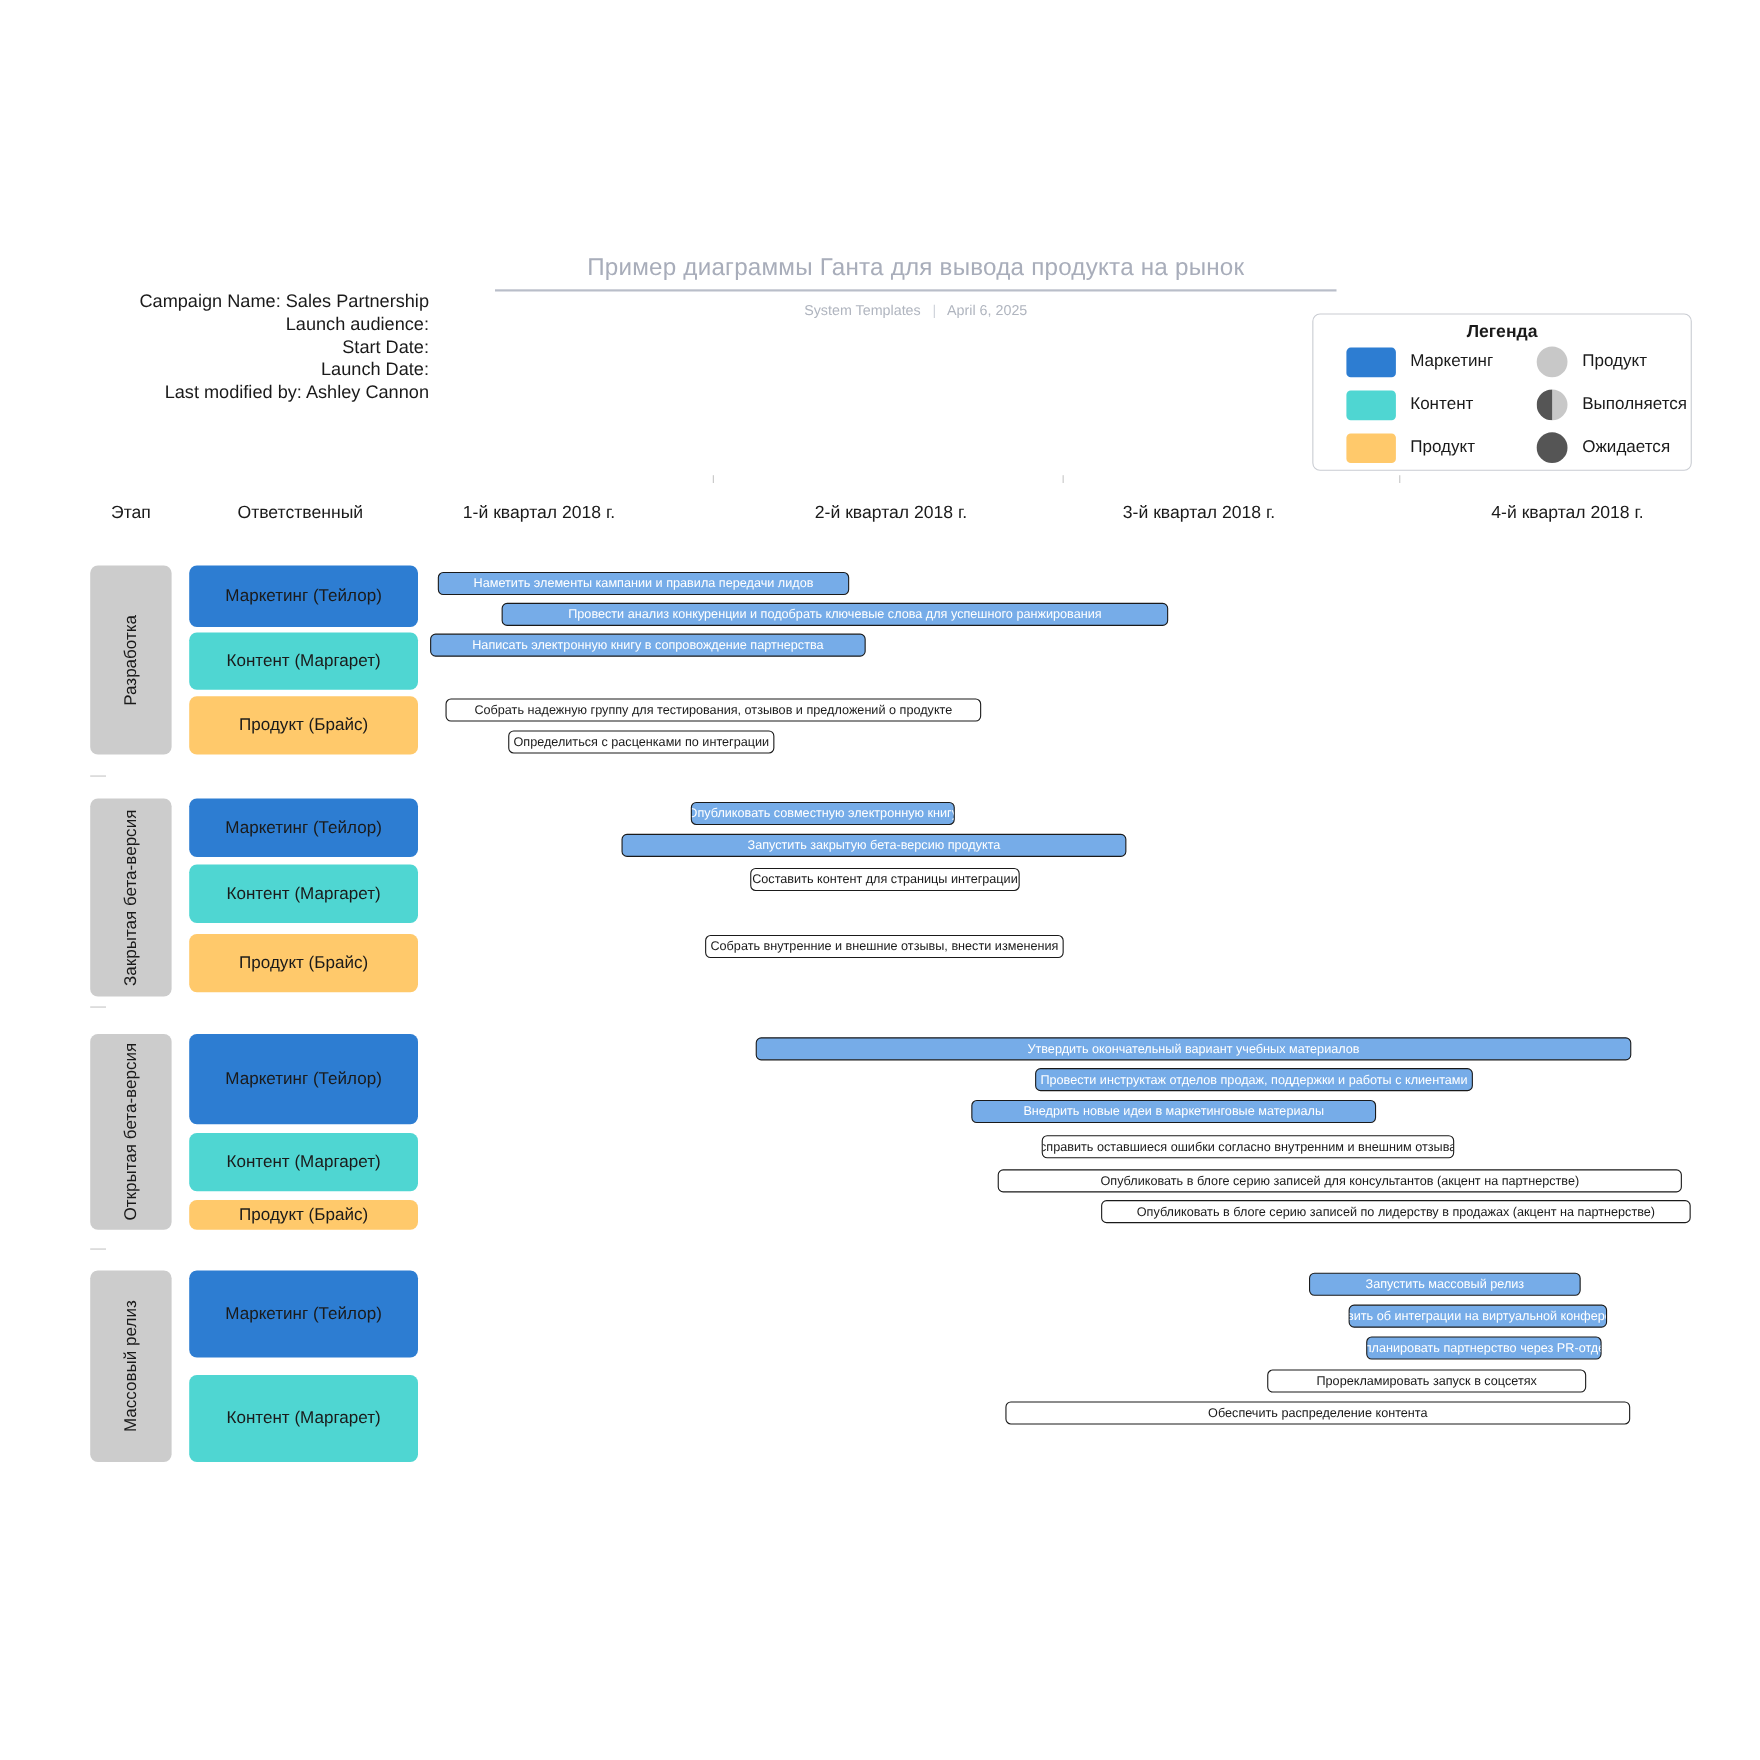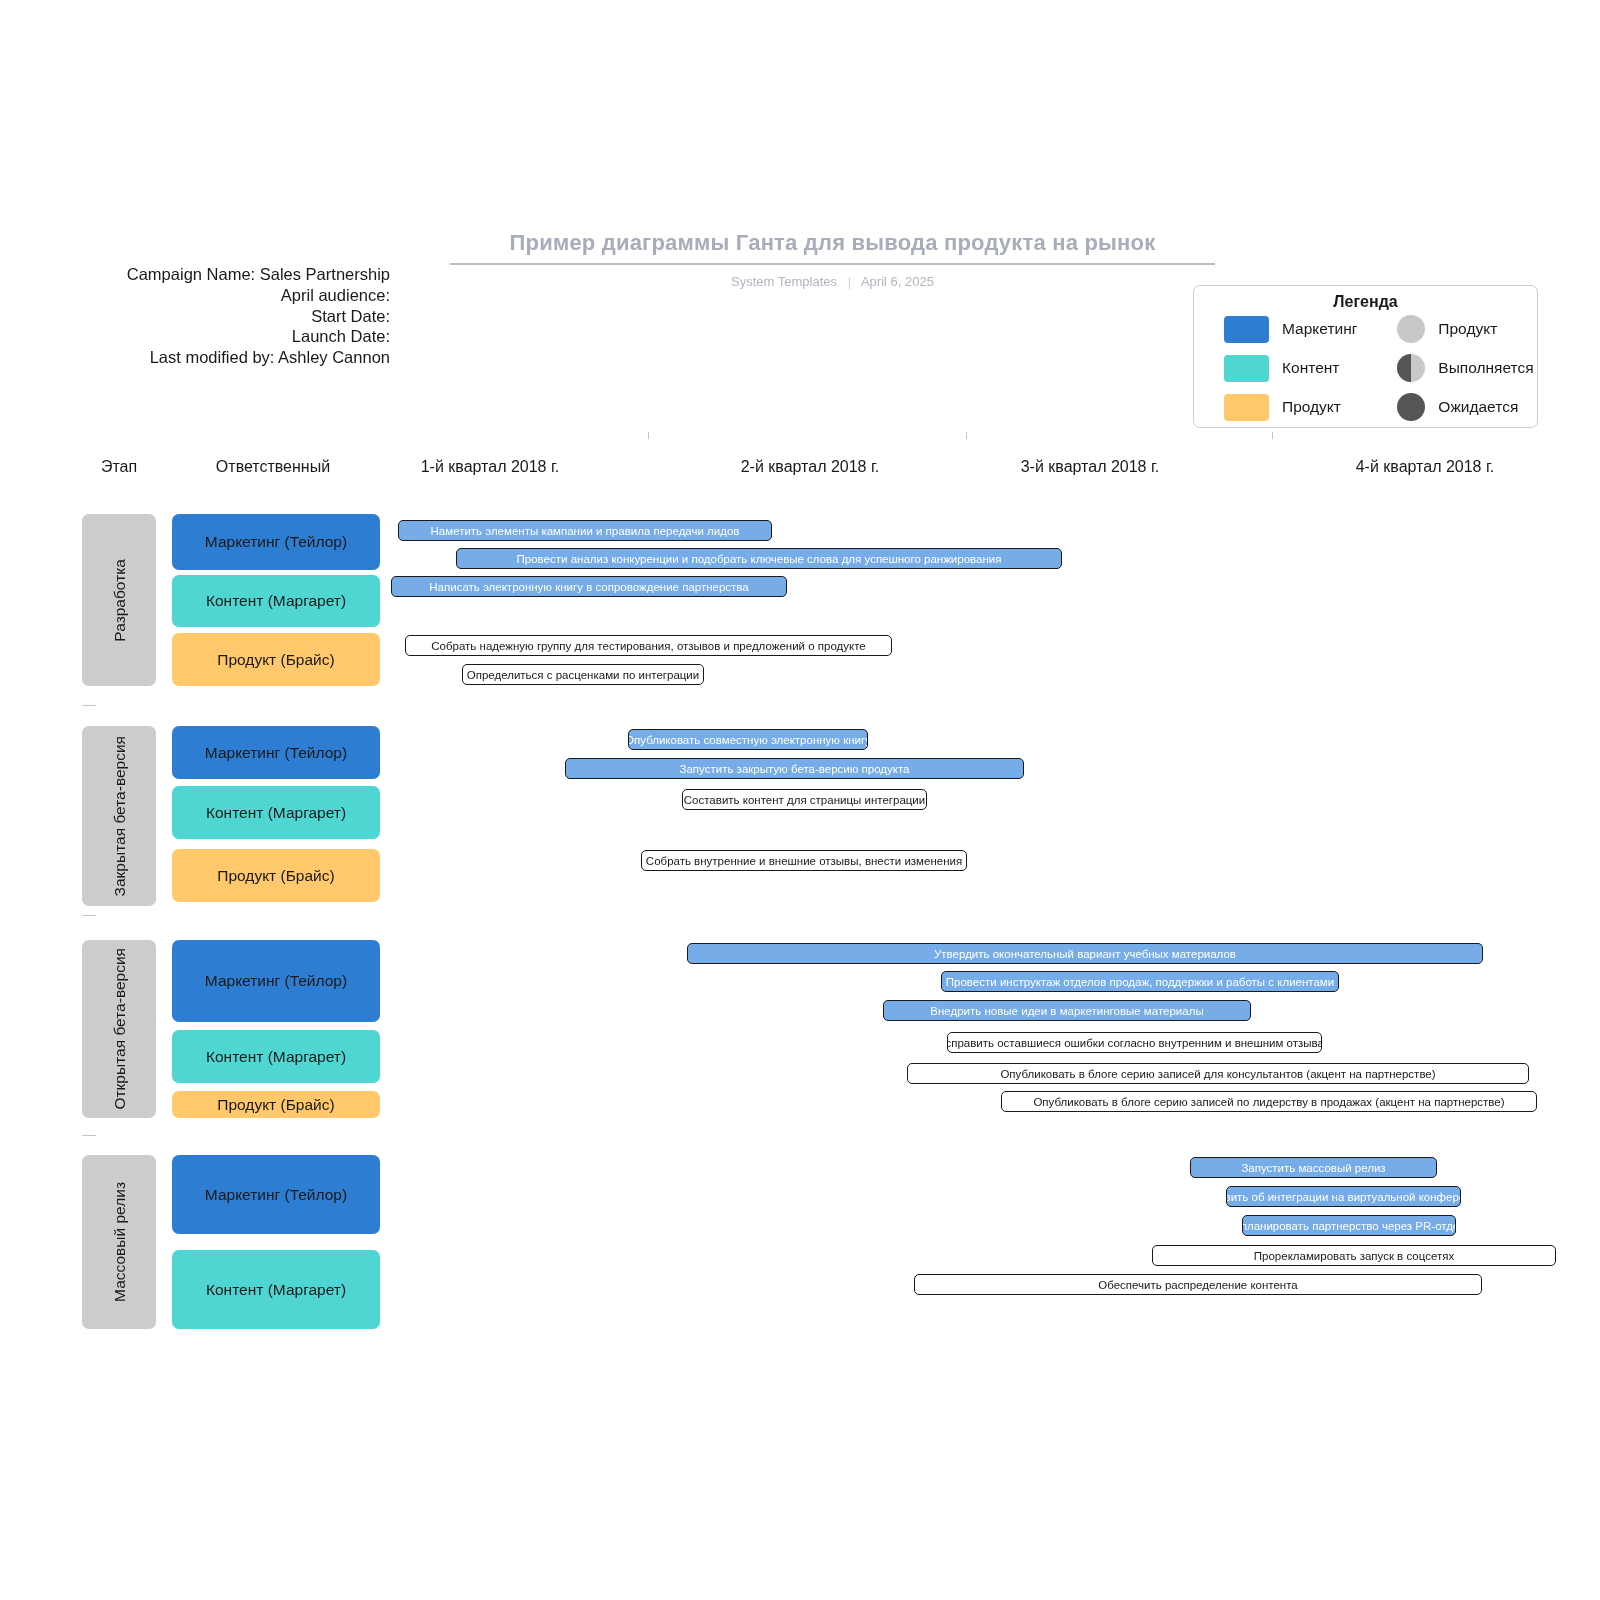--- a/index.html
+++ b/index.html
@@ -12,21 +12,21 @@
     position:relative;
     overflow:hidden;
   }
   
   #meta-block {
     position:absolute; left:60px; top:264px; width:330px;
     text-align:right; font-size:16.5px; line-height:20.8px; color:#1a1a1a;
   }
   #title-block { position:absolute; left:450px; top:230px; width:765px; text-align:center; }
   #chart-title {
-    font-size:22px; font-weight:bold; color:#a8adba; letter-spacing:.2px;
+    font-size:22px; font-weight:normal; color:#a8adba; letter-spacing:.2px;
     padding-bottom:7px;
   }
   #title-rule { height:2px; background:#b9bec9; width:100%; }
   #subtitle { margin-top:9px; font-size:13px; color:#b0b5bf; }
   #subtitle .sep { display:inline-block; padding:0 7px; color:#cfd3da; }
 
   
   #legend {
     position:absolute; left:1193px; top:285px; width:345px; height:143px;
     border:1.4px solid #c9ccd2; border-radius:7px; background:#fff;
@@ -84,21 +84,21 @@
     font-size:11.5px; overflow:hidden; white-space:nowrap;
   }
   .bar.filled { background:#76ace8; color:#ffffff; }
   .bar.open   { background:#ffffff; color:#1a1a1a; }
 </style>
 </head>
 <body>
 
 <div id="meta-block">
   <div>Campaign Name: Sales Partnership</div>
-  <div>April audience:</div>
+  <div>Launch audience:</div>
   <div>Start Date:</div>
   <div>Launch Date:</div>
   <div>Last modified by: Ashley Cannon</div>
 </div>
 
 <div id="title-block">
   <div id="chart-title">Пример диаграммы Ганта для вывода продукта на рынок</div>
   <div id="title-rule"></div>
   <div id="subtitle">
     <span>System Templates</span>
@@ -196,15 +196,15 @@
     <div class="bar open" style="left: 882px; width: 622px; top: 1063px; margin-left: 25px;">Опубликовать в блоге серию записей для консультантов (акцент на партнерстве)</div>
     <div class="bar open" style="left: 1001px; width: 536px; top: 1091px;">Опубликовать в блоге серию записей по лидерству в продажах (акцент на партнерстве)</div>
     <div class="stage-block" style="top: 1155px; height: 174px;">
       <div class="stage-label">Массовый релиз</div>
     </div>
     <div class="owner-block" style="top: 1155px; height: 79px; background: rgb(45, 125, 210);">Маркетинг (Тейлор)</div>
     <div class="owner-block" style="top: 1250px; height: 79px; background: rgb(79, 214, 210);">Контент (Маргарет)</div>
     <div class="bar filled" style="left: 1190px; width: 247px; top: 1157px;">Запустить массовый релиз</div>
     <div class="bar filled" style="left: 1226px; width: 235px; top: 1186px;">Объявить об интеграции на виртуальной конференции</div>
     <div class="bar filled" style="left: 1242px; width: 214px; top: 1215px;">Спланировать партнерство через PR-отдел</div>
-    <div class="bar open" style="left: 1152px; width: 404px; top: 1245px;">Прорекламировать запуск в соцсетях</div>
+    <div class="bar open" style="left: 1152px; width: 290px; top: 1245px;">Прорекламировать запуск в соцсетях</div>
     <div class="bar open" style="left: 914px; width: 568px; top: 1274px;">Обеспечить распределение контента</div>
   </div>
 
 </body></html>

